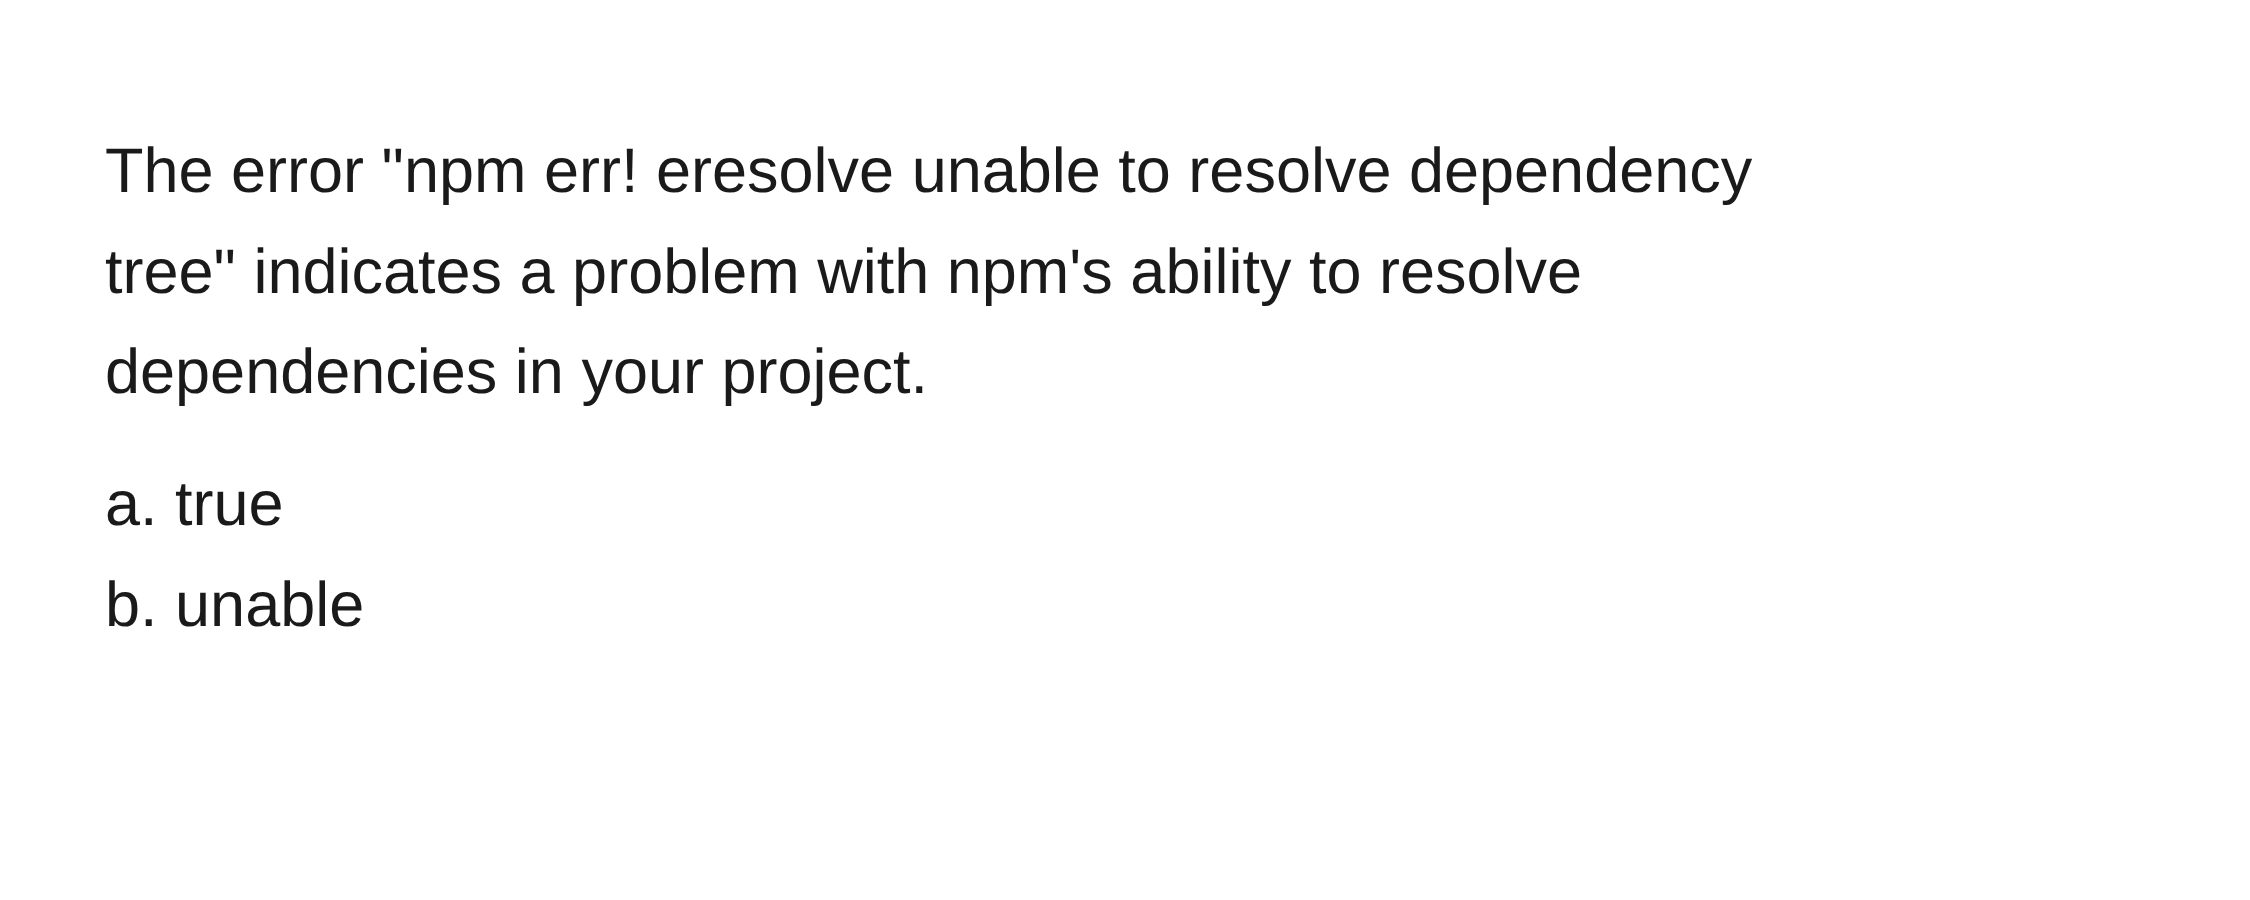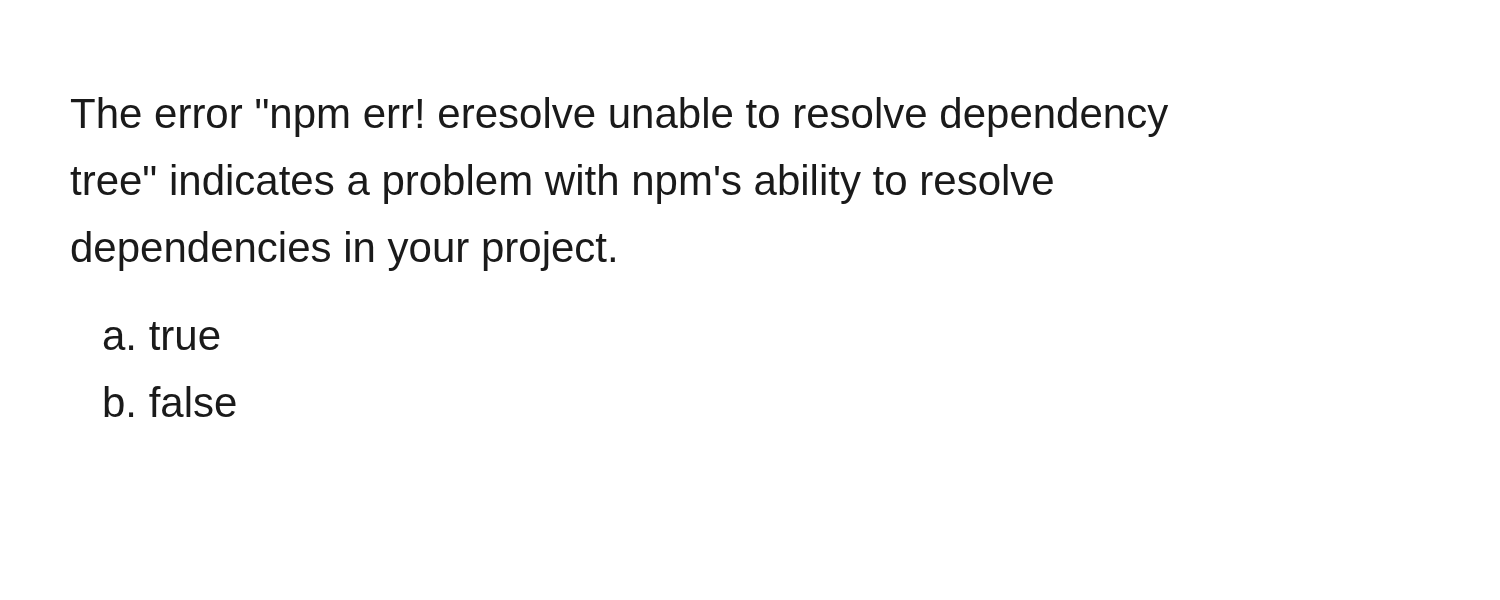--- a/index.html
+++ b/index.html
@@ -19,27 +19,26 @@
       font-size: 42px;
       line-height: 1.6;
       font-weight: 400;
       margin-bottom: 20px;
       max-width: 1100px;
     }
     .option {
       font-size: 42px;
       line-height: 1.6;
       font-weight: 400;
-      margin-left: 32px;
     }
   </style>
 </head>
 <body>
 
 <div class="question-text">The error "npm err! eresolve unable to resolve dependency tree" indicates a problem with npm's ability to resolve dependencies in your project.</div>
 <div class="option">
   <span>a.</span>
   <span>true</span>
 </div>
 <div class="option">
   <span>b.</span>
-  <span>false</span>
+  <span>unable</span>
 </div>
 
 </body></html>

